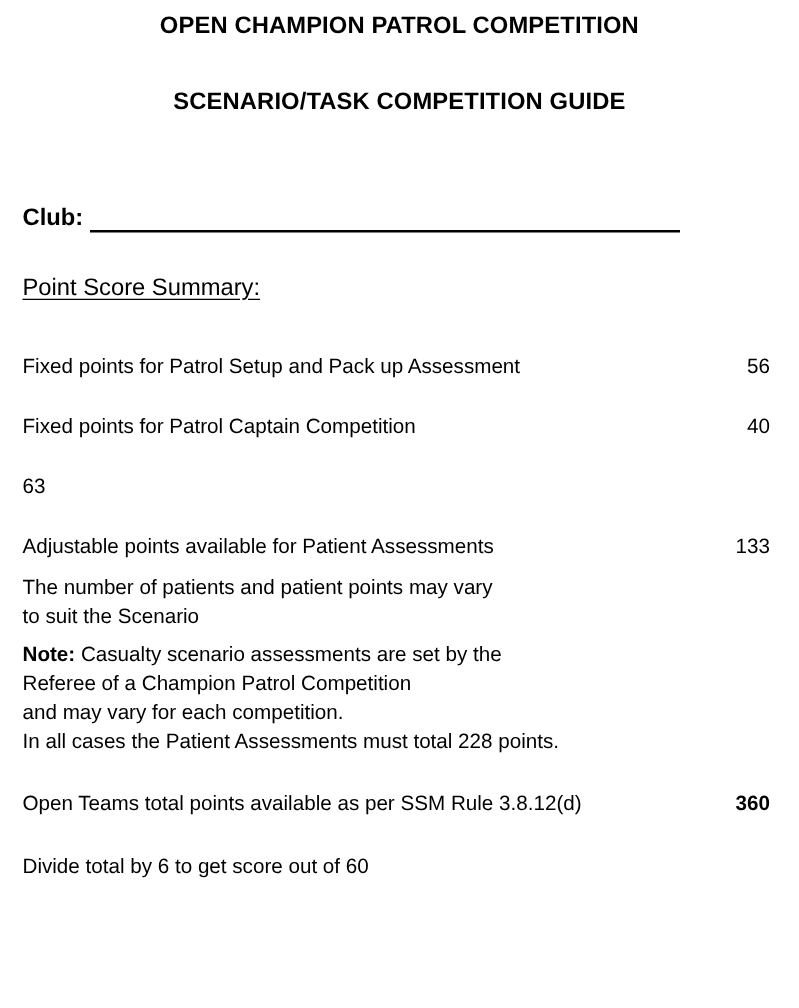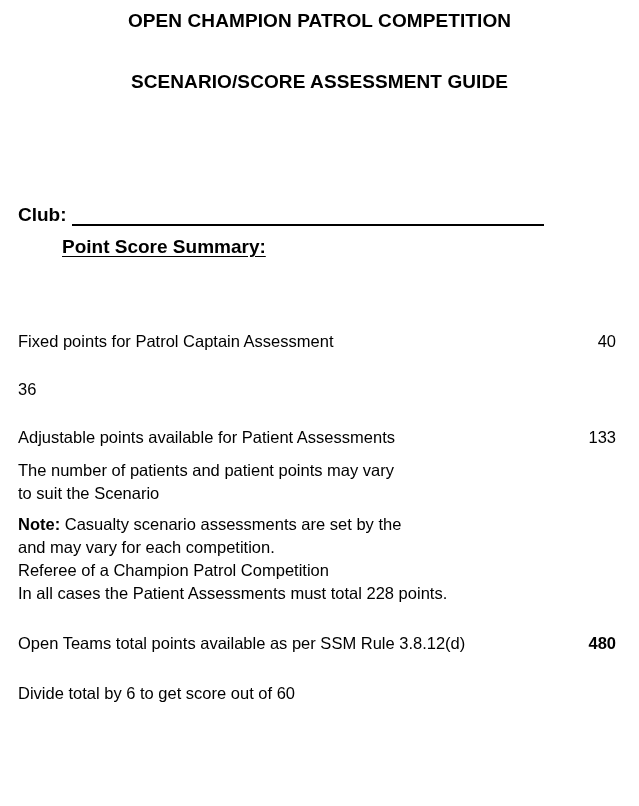--- a/index.html
+++ b/index.html
@@ -35,40 +35,38 @@
     position: absolute;
     left: 18px;
     top: 164px;
     display: flex;
     align-items: flex-end;
   }
   .club-label {
     font-weight: bold;
     font-size: 19px;
     line-height: 22px;
-    margin-top: 40px;
   }
   .club-blank {
     display: inline-block;
     width: 472px;
     border-bottom: 2px solid #000000;
     height: 19px;
     margin-left: 5px;
   }
 
   
   .section-heading {
     position: absolute;
     left: 18px;
-    top: 236px;
-    font-weight: bold;
+    top: 220px;
+    font-weight: normal;
     font-size: 19px;
     text-decoration: underline;
     text-underline-offset: 3px;
-    margin-left: 44px;
   }
 
   
   .score-row {
     position: absolute;
     left: 18px;
     width: 598px;
     display: flex;
     justify-content: space-between;
     align-items: baseline;
@@ -116,59 +114,63 @@
   }
   .final-suffix { margin-left: 0px; }
 </style>
 </head>
 <body>
 
 <div class="page">
 
   <div class="doc-title" id="title-line-1">OPEN CHAMPION PATROL COMPETITION</div>
 
-  <div class="doc-title" id="title-line-2">SCENARIO/SCORE ASSESSMENT GUIDE</div>
+  <div class="doc-title" id="title-line-2">SCENARIO/TASK COMPETITION GUIDE</div>
 
   <div class="club-row">
     <span class="club-label">Club:</span>
     <span class="club-blank"></span>
   </div>
 
   <div class="section-heading">Point Score Summary:</div>
 
+  <div class="score-row" id="row-setup">
+    <span class="score-label">Fixed points for Patrol Setup and Pack up Assessment</span>
+    <span class="score-value">56</span>
+  </div>
 
   <div class="score-row" id="row-captain">
-    <span class="score-label">Fixed points for Patrol Captain Assessment</span>
+    <span class="score-label">Fixed points for Patrol Captain Competition</span>
     <span class="score-value">40</span>
   </div>
 
   <div class="score-row" id="row-comms">
-    <span class="score-value">36</span>
+    <span class="score-value">63</span>
   </div>
 
   <div class="score-row" id="row-patient">
     <span class="score-label">Adjustable points available for Patient Assessments</span>
     <span class="score-value">133</span>
   </div>
 
   <div class="para" id="para-vary">
     <div>The number of patients and patient points may vary</div>
     <div>to suit the Scenario</div>
   </div>
 
   <div class="para" id="note-block">
     <div><span class="note-lead">Note:</span><span> Casualty scenario assessments are set by the</span></div>
+    <div>Referee of a Champion Patrol Competition</div>
     <div>and may vary for each competition.</div>
-    <div>Referee of a Champion Patrol Competition</div>
     <div>In all cases the Patient Assessments must total 228 points.</div>
   </div>
 
   <div class="score-row" id="row-open">
     <span class="score-label">Open Teams total points available as per SSM Rule 3.8.12(d)</span>
-    <span class="score-value bold">480</span>
+    <span class="score-value bold">360</span>
   </div>
 
   <div class="para" id="para-divide">
     <div>Divide total by 6 to get score out of 60</div>
   </div>
 
   <div class="final-row">
     <span>FINAL SCORE:</span>
     <span class="final-blank"></span>
     <span class="final-suffix">Out of 60</span>

